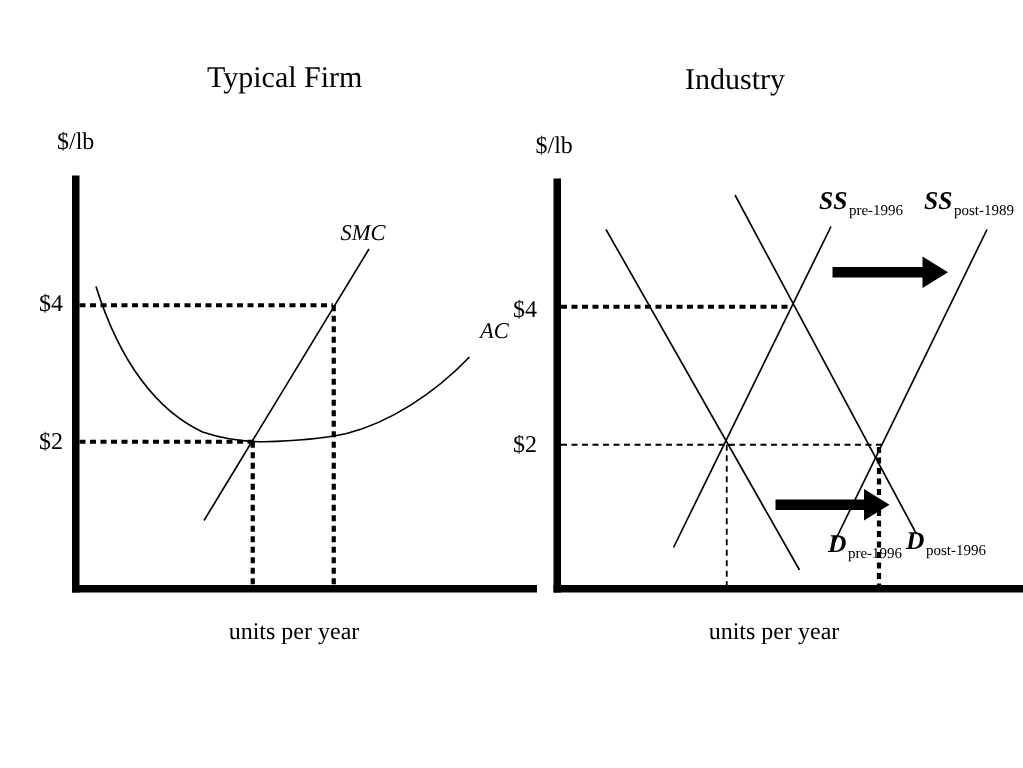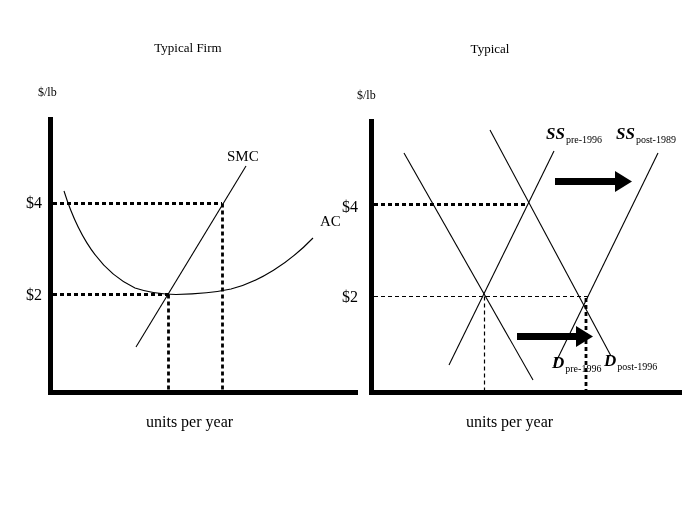--- a/index.html
+++ b/index.html
@@ -2,25 +2,25 @@
 <html><head>
 <meta charset="utf-8">
 <style>
   html,body{margin:0;padding:0;background:#ffffff;}
   .stage{
     position:relative;width:682px;height:512px;background:#ffffff;
     font-family:"Liberation Serif", serif;color:#000;overflow:hidden;
   }
   .stage svg{position:absolute;left:0;top:0;}
   .lbl{position:absolute;line-height:1.1;white-space:nowrap;}
-  .title{font-size:13px;text-align:center;}
-  .ylab{font-size:12px;}
-  .xlab{font-size:16px;text-align:left;}
+  .title{font-size:20px;text-align:center;}
+  .ylab{font-size:16px;}
+  .xlab{font-size:16px;text-align:center;}
   .price{font-size:16px;text-align:right;}
-  .curve{font-size:15px;}
+  .curve{font-style:italic;font-size:15px;}
   .curve-big{font-style:italic;font-size:17px;font-weight:600;}
   .curve-big sub{font-size:10px;font-style:normal;font-weight:400;vertical-align:-4px;margin-left:1px;letter-spacing:0;}
   .ln{stroke:#000;fill:none;}
   .thin{stroke-width:1.1;}
   .dash-bold{stroke-width:2.8;stroke-dasharray:4 3;}
   .dash-thin{stroke-width:1.2;stroke-dasharray:4 3;}
   .solid{fill:#000;stroke:none;}
 </style>
 </head>
 <body>
@@ -64,21 +64,21 @@
   </svg>
 
   <div class="lbl title" style="left:138px;top:41px;width:100px;">Typical Firm</div>
   <div class="lbl ylab" style="left:38px;top:86px;">$/lb</div>
   <div class="lbl price" style="left:10px;top:194px;width:32px;">$4</div>
   <div class="lbl price" style="left:10px;top:286px;width:32px;">$2</div>
   <div class="lbl xlab" style="left:146px;top:413px;width:100px;">units per year</div>
   <div class="lbl curve" style="left:227px;top:148px;">SMC</div>
   <div class="lbl curve" style="left:320px;top:213px;">AC</div>
 
-  <div class="lbl title" style="left:440px;top:42px;width:100px;">Typical</div>
+  <div class="lbl title" style="left:440px;top:42px;width:100px;">Industry</div>
   <div class="lbl ylab" style="left:357px;top:89px;">$/lb</div>
   <div class="lbl price" style="left:330px;top:198px;width:28px;">$4</div>
   <div class="lbl price" style="left:330px;top:288px;width:28px;">$2</div>
   <div class="lbl xlab" style="left:466px;top:413px;width:100px;">units per year</div>
 
   <div class="lbl curve-big" style="left:546px;top:125px;text-align:center;"><span>SS</span><sub>pre-1996</sub></div>
   <div class="lbl curve-big" style="left:616px;top:125px;"><span>SS</span><sub>post-1989</sub></div>
   <div class="lbl curve-big" style="left:535px;top:354px;margin-left:17px;"><span>D</span><sub>pre-1996</sub></div>
   <div class="lbl curve-big" style="left:604px;top:352px;"><span>D</span><sub>post-1996</sub></div>
 

